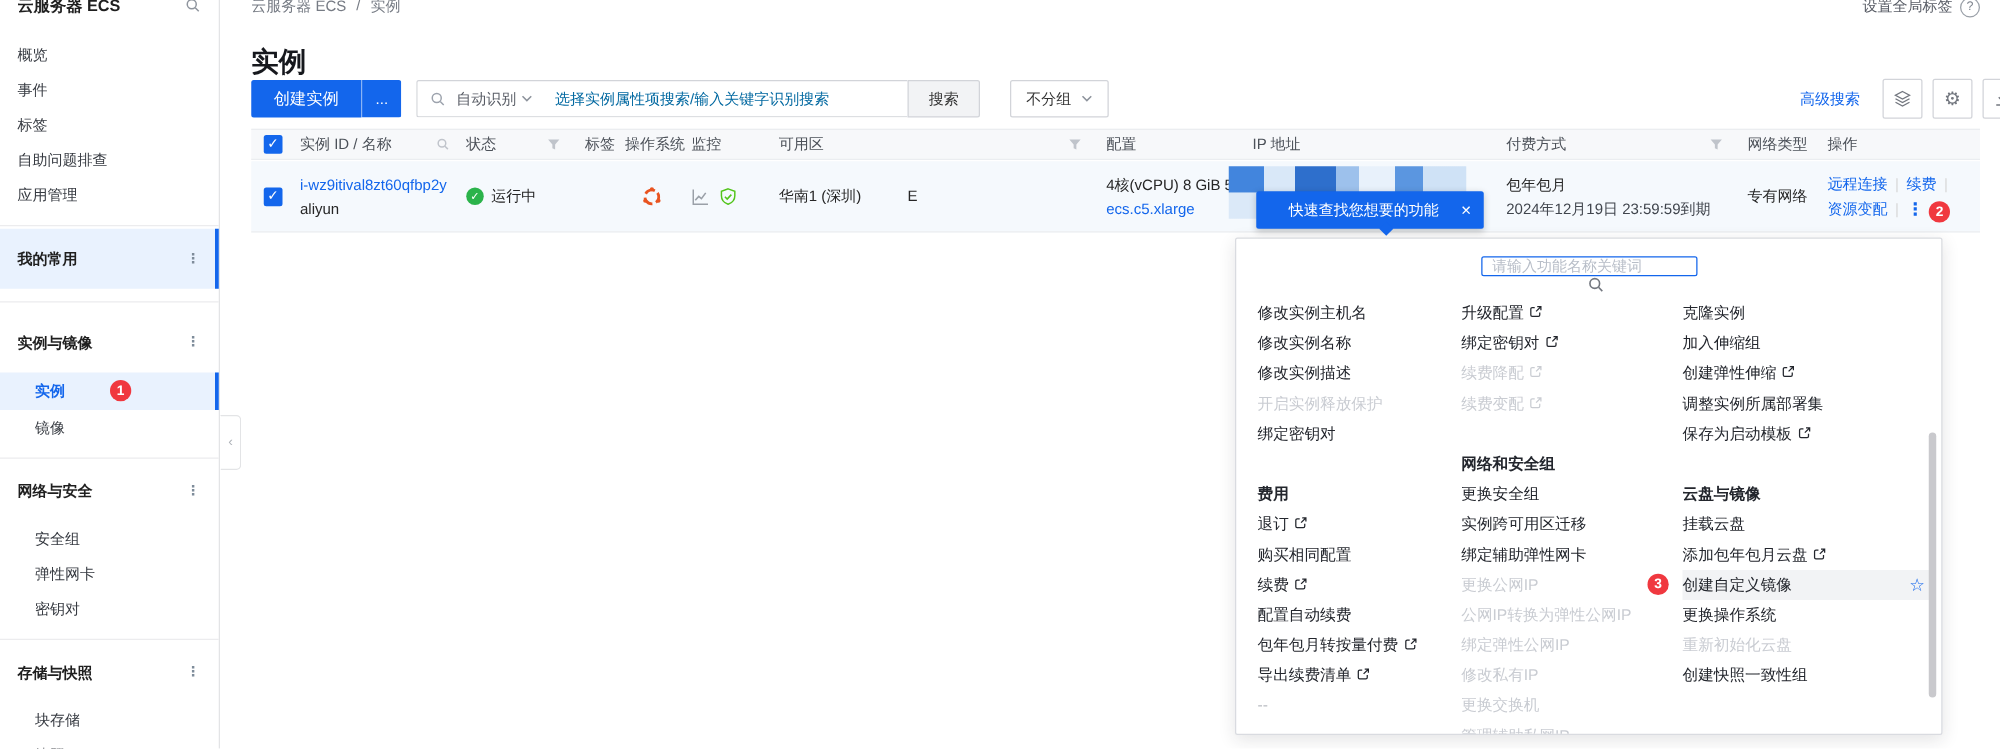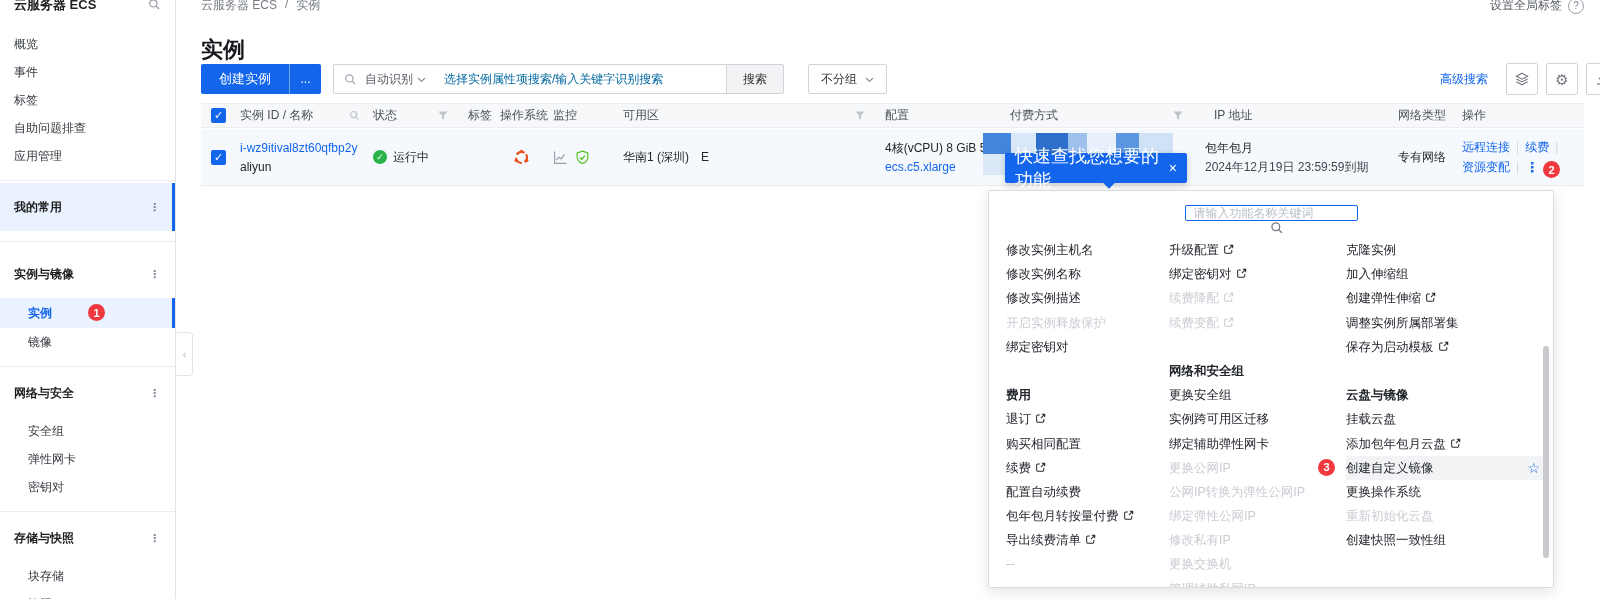--- a/index.html
+++ b/index.html
@@ -50,21 +50,21 @@
   
   .thead{position:absolute;left:201px;right:16px;top:103px;height:25px;background:#f7f8fa;border-top:1px solid #ebedf0;border-bottom:1px solid #ebedf0;display:flex;color:#4c5159;z-index:1;box-sizing:border-box;}
   .trow{position:absolute;left:201px;right:16px;top:129px;height:57px;background:#f5f9fd;border-bottom:1px solid #ebedf0;display:flex;z-index:1;box-sizing:border-box;}
   .th,.td{display:flex;align-items:center;box-sizing:border-box;flex:none;}
   .c0{width:39px;padding-left:10px;}
   .c1{width:128px;}
   .c2{width:90px;padding-left:5px;}
   .c3{width:37px;padding-left:10px;}
   .c4{width:53px;padding-left:5px;}
   .c5{width:65px;padding-left:5px;}
-  .c6{width:260px;padding-left:10px;}
+  .c6{width:260px;padding-left:10px;gap:25px;}
   .c7{width:110px;padding-left:12px;}
   .c8{width:195px;padding-left:19px;}
   .c9{width:212px;padding-left:27px;}
   .c10{width:62px;padding-left:8px;}
   .c11{flex:1;padding-left:10px;}
   .th-ico{margin-left:auto;margin-right:10px;display:flex;align-items:center;cursor:pointer;}
   .th-ico.mr8{margin-right:8px;} .th-ico.mr12{margin-right:12px;}
   .cbx{width:15px;height:15px;background:var(--accent,#1366ec);border-radius:2px;color:#fff;font-size:11px;line-height:15px;text-align:center;cursor:pointer;flex:none;}
   .cbx::after{content:'✓';}
   .two-line{flex-direction:column;align-items:flex-start;justify-content:center;gap:3px;}
@@ -79,21 +79,21 @@
   .sep{color:#d8d8d8;margin:0 6px;}
   .ops-more{color:#1366ec;font-size:14px;font-weight:bold;cursor:pointer;}
   .ops-badge{margin-left:4px;transform:translateY(3px);}
   .ip-mosaic{width:190px;height:42px;margin-top:-6px;
     background:
       linear-gradient(90deg,#4285dd 0 15%,#d9e8f8 15% 28%,#2e6fcc 28% 45%,#9dc1ec 45% 55%,#e8f1fb 55% 70%,#5b96e0 70% 82%,#cfe2f6 82% 100%) top/100% 50% no-repeat,
       linear-gradient(90deg,#dbe9f8 0 12%,#3b7dd8 12% 30%,#aecdf0 30% 42%,#2e6fcc 42% 60%,#e8f1fb 60% 75%,#7fb0e8 75% 88%,#d9e8f8 88% 100%) bottom/100% 50% no-repeat;}
 
   
   .tooltip{position:absolute;left:1005px;top:153px;width:182px;height:30px;background:var(--accent,#1366ec);color:#fff;z-index:6;display:flex;align-items:center;padding:0 10px;border-radius:2px;box-sizing:border-box;box-shadow:0 2px 6px rgba(0,0,0,.2);}
-  .tooltip .tt-text{flex:1;font-size:18px;}
+  .tooltip .tt-text{flex:1;font-size:12px;margin-left:16px;}
   .tooltip .tt-close{font-size:14px;cursor:pointer;line-height:1;}
   .tooltip::after{content:'';position:absolute;left:100px;bottom:-4px;width:8px;height:8px;background:var(--accent,#1366ec);transform:rotate(45deg);}
 
   
   .popup{position:absolute;left:988px;top:190px;width:566px;height:398px;background:#fff;border:1px solid #d9dbe0;border-radius:2px;box-shadow:0 4px 14px rgba(31,35,41,.12);z-index:5;overflow:hidden;box-sizing:border-box;}
   .pp-search{position:absolute;left:12px;top:14px;right:12px;height:28px;display:flex;align-items:center;flex-direction:column;}
   .pp-input{flex:1;height:28px;border:1px solid var(--accent,#1366ec);border-radius:2px;padding:0 8px;font-size:12px;outline:none;box-sizing:border-box;font-family:inherit;color:#262626;}
   .pp-input::placeholder{color:#b8bec8;}
   .pp-search-ico{margin-left:12px;color:#73777f;display:flex;cursor:pointer;}
   .pp-col{position:absolute;top:47px;}
@@ -258,31 +258,31 @@
       <span>可用区</span>
       <span class="th-ico mr8">
         <svg width="10" height="10" viewBox="0 0 10 10">
             <path d="M.5.5h9L6.1 4.5v4.1L3.9 7.5V4.5Z" fill="#c0c4cb"></path>
           </svg>
       </span>
     </div>
     <div class="th c7">
         <span>配置</span>
       </div>
+    <div class="th c8">
+        <span>IP 地址</span>
+      </div>
     <div class="th c9">
       <span>付费方式</span>
       <span class="th-ico mr12">
         <svg width="10" height="10" viewBox="0 0 10 10">
             <path d="M.5.5h9L6.1 4.5v4.1L3.9 7.5V4.5Z" fill="#c0c4cb"></path>
           </svg>
       </span>
     </div>
-    <div class="th c8">
-        <span>IP 地址</span>
-      </div>
     <div class="th c10">
         <span>网络类型</span>
       </div>
     <div class="th c11">
         <span>操作</span>
       </div>
   </div>
 
   <div class="trow">
     <div class="td c0">

